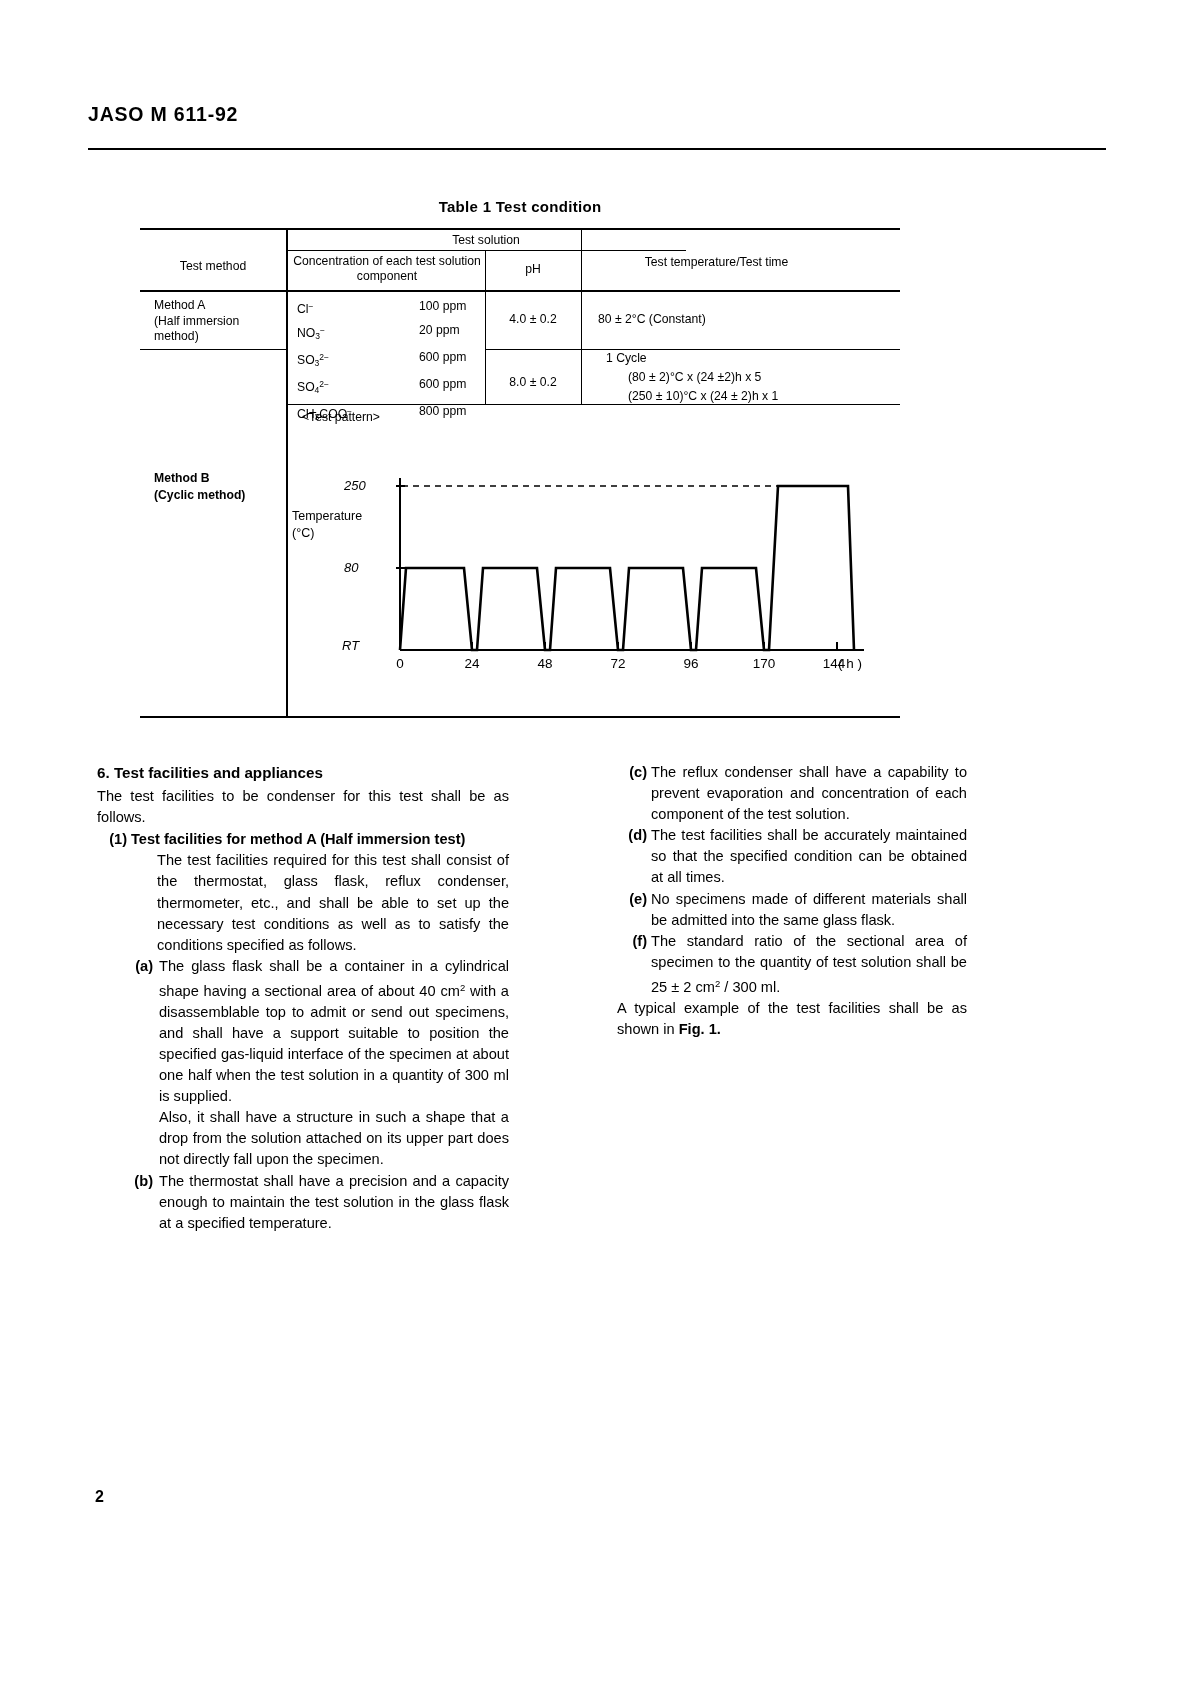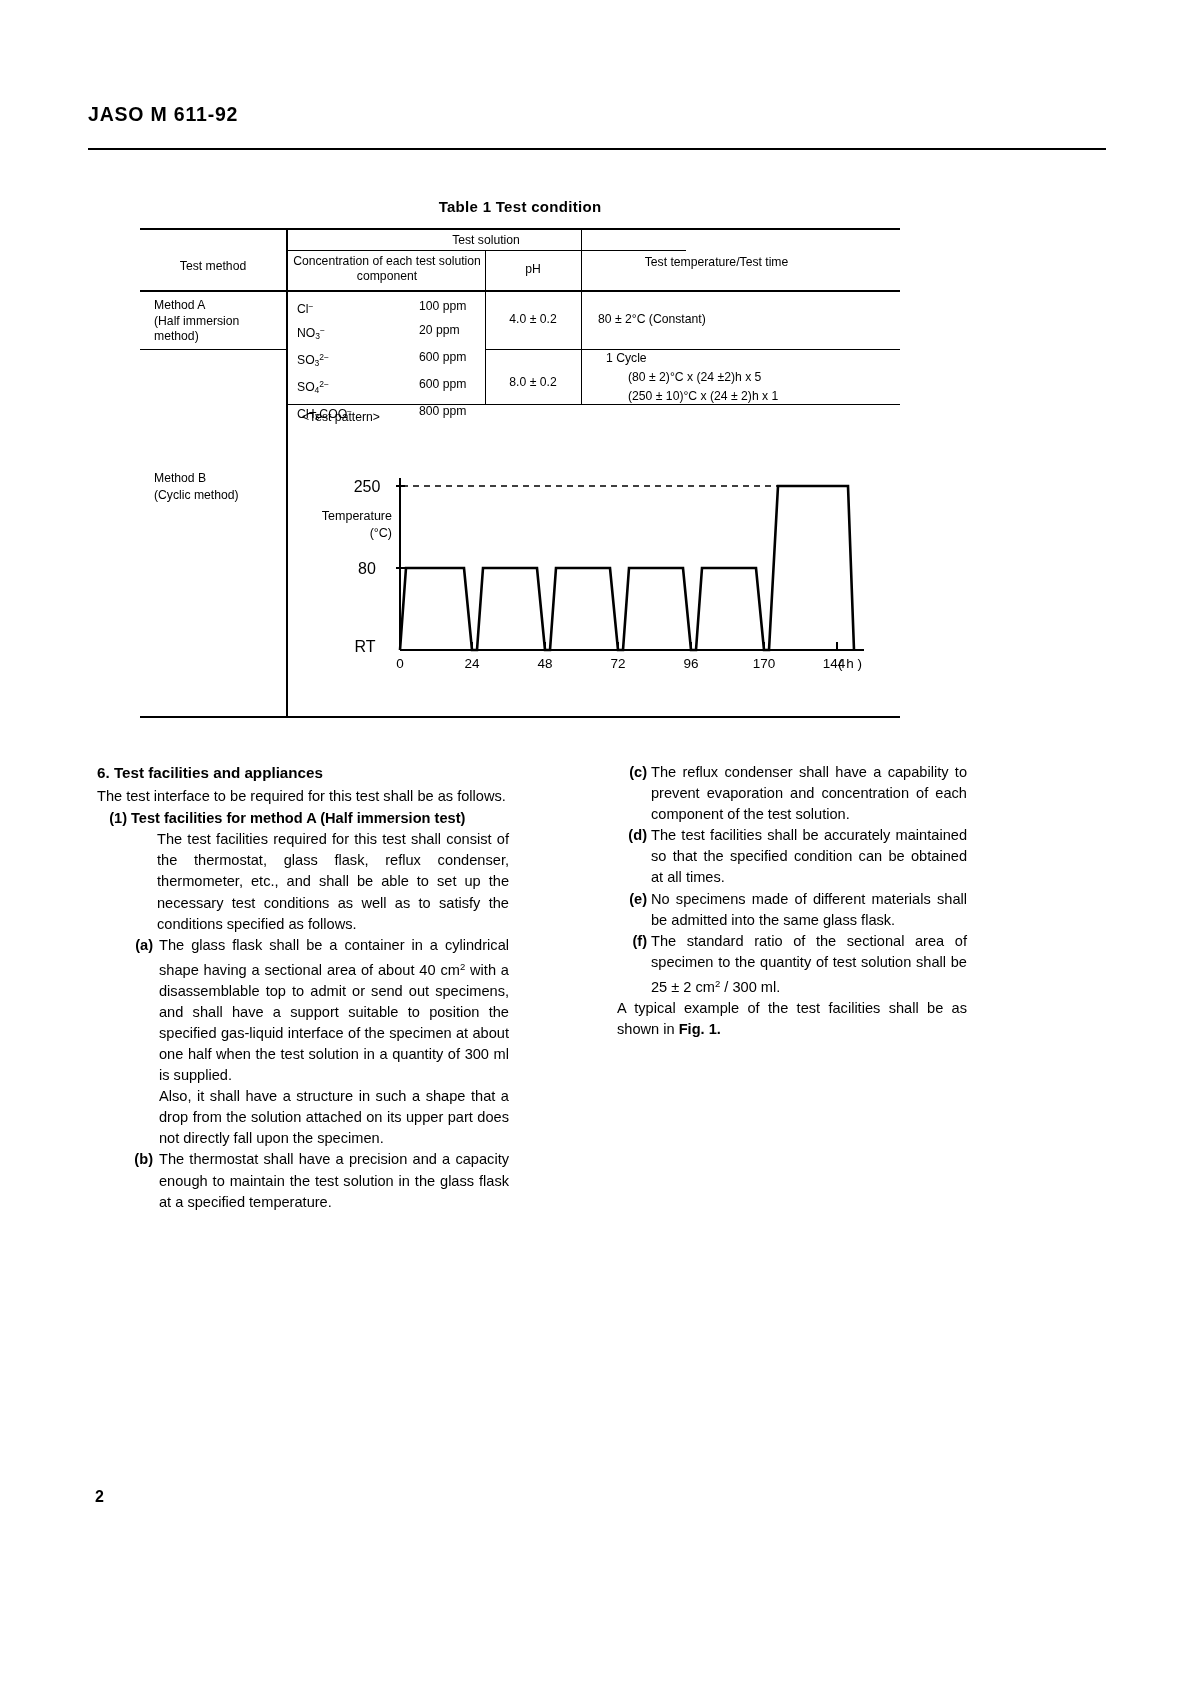--- a/index.html
+++ b/index.html
@@ -96,29 +96,30 @@
     position: absolute;
     left: 16px;
     top: 6px;
     font-size: 12.2px;
   }
   .axis-title {
     position: absolute;
     left: 6px;
     top: 104px;
     width: 100px;
-    text-align: right;
+    text-align: left;
     font-size: 12.5px;
     line-height: 17px;
   }
   .ylab {
     position: absolute;
-    font-size: 16px;
-    text-align: center;
+    font-size: 13px;
+    text-align: left;
     width: 46px;
+    font-style: italic;
   }
   .xlab {
     position: absolute;
     font-size: 13.5px;
     text-align: center;
     width: 60px;
   }
 
   
   .col {
@@ -192,21 +193,21 @@
     <div class="cell ctr" style="left:152px; top:26px; width:190px; line-height:15px;">Concentration of each test solution component</div>
     <div class="cell ctr" style="left:345px; top:33px; width:96px;">pH</div>
     <div class="cell ctr" style="left:417px; top:26px; width:319px;">Test temperature/Test time</div>
 
     <div class="cell" style="left:14px; top:70px; width:130px; line-height:15.5px;">
       <div>Method A</div>
       <div>(Half immersion</div>
       <div>method)</div>
     </div>
 
-    <div class="cell" style="left:14px; top:242px; width:130px; line-height:17px;">
+    <div class="cell" style="left:14px; top:242px; width:130px; line-height:17px;font-weight:bold;">
       <div>Method B</div>
       <div>(Cyclic method)</div>
     </div>
 
     <div class="cell" style="left:157px; top:70px; width:190px;">
       <div style="position:relative; height:24px;">
         <span style="position:absolute;left:0;top:0;">Cl<span class="sup">−</span></span>
         <span style="position:absolute;left:122px;top:0;">100 ppm</span>
       </div>
       <div style="position:relative; height:27px;">
@@ -289,21 +290,21 @@
     <div class="xlab" style="left:375px; top:252px;">96</div>
     <div class="xlab" style="left:448px; top:252px;">170</div>
     <div class="xlab" style="left:518px; top:252px;">144</div>
     <div class="xlab" style="left:552px; top:252px; width:48px; text-align:left;">( h )</div>
   </div>
 
   <div class="col col-left">
 
     <div class="sec-head">6.  Test facilities and appliances</div>
 
-    <div class="para">The test interface to be required for this test shall be as follows.</div>
+    <div class="para">The test facilities to be condenser for this test shall be as follows.</div>
 
     <div class="item" style="margin-top:1px;">
       <span class="mark bold">(1)</span>
       <span class="bold">Test facilities for method A (Half immersion test)</span>
     </div>
 
     <div class="indent-blk">The test facilities required for this test shall consist of the thermostat, glass flask, reflux condenser, thermometer, etc., and shall be able to set up the necessary test conditions as well as to satisfy the conditions specified as follows.</div>
 
     <div class="item deep">
       <span class="mark bold">(a)</span>

